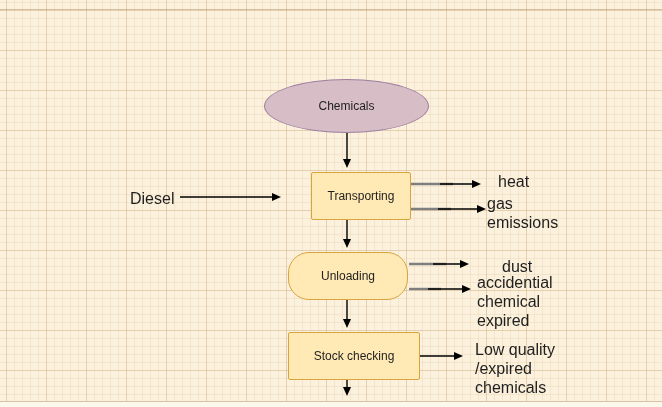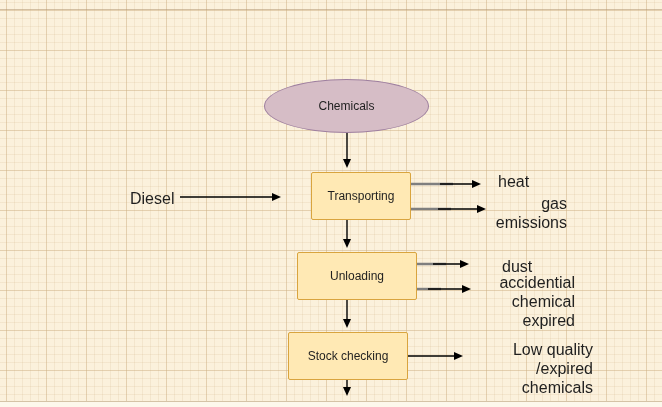--- a/index.html
+++ b/index.html
@@ -29,21 +29,21 @@
   .node{
     position:absolute;display:flex;align-items:center;justify-content:center;
     font-size:12px;color:#1f1f1f;text-align:center;box-sizing:border-box;
   }
   .rect{background:#ffe9b4;border:1px solid #d9a43e;border-radius:2px;}
   .ellipse{background:#d6bdc6;border:1px solid #9e7f9f;border-radius:50%;}
   .flabel{
     position:absolute;font-size:16px;color:#1f1f1f;line-height:1.18;
     white-space:pre-line;
   }
-  .center{text-align:right;}
+  .center{text-align:left;}
 </style>
 </head>
 <body>
 
 <div class="canvas">
 
   <div class="top-rule"></div>
   <div class="bottom-strip"></div>
 
   <svg class="arrows" width="662" height="407" viewBox="0 0 662 407">
@@ -79,25 +79,25 @@
   </svg>
 
   <div class="node ellipse" style="left:264px;top:79px;width:165px;height:54px;">
     <span>Chemicals</span>
   </div>
 
   <div class="node rect" style="left:288px;top:172px;width:100px;height:48px;margin-left:23px;">
     <span>Transporting</span>
   </div>
 
-  <div class="node rect" style="left:297px;top:252px;width:120px;height:48px;">
+  <div class="node rect" style="left:288px;top:252px;width:120px;height:48px;border-radius:21px;">
     <span>Unloading</span>
   </div>
 
-  <div class="node rect" style="left:288px;top:332px;width:120px;height:48px;">
+  <div class="node rect" style="left:288px;top:332px;width:132px;height:48px;">
     <span>Stock checking</span>
   </div>
 
   <div class="flabel" style="left:130px;top:190px;">Diesel</div>
 
   <div class="flabel" style="left:498px;top:173px;">heat</div>
 
   <div class="flabel center" style="left:487px;top:195px;width:80px;">gas
 emissions</div>
 

